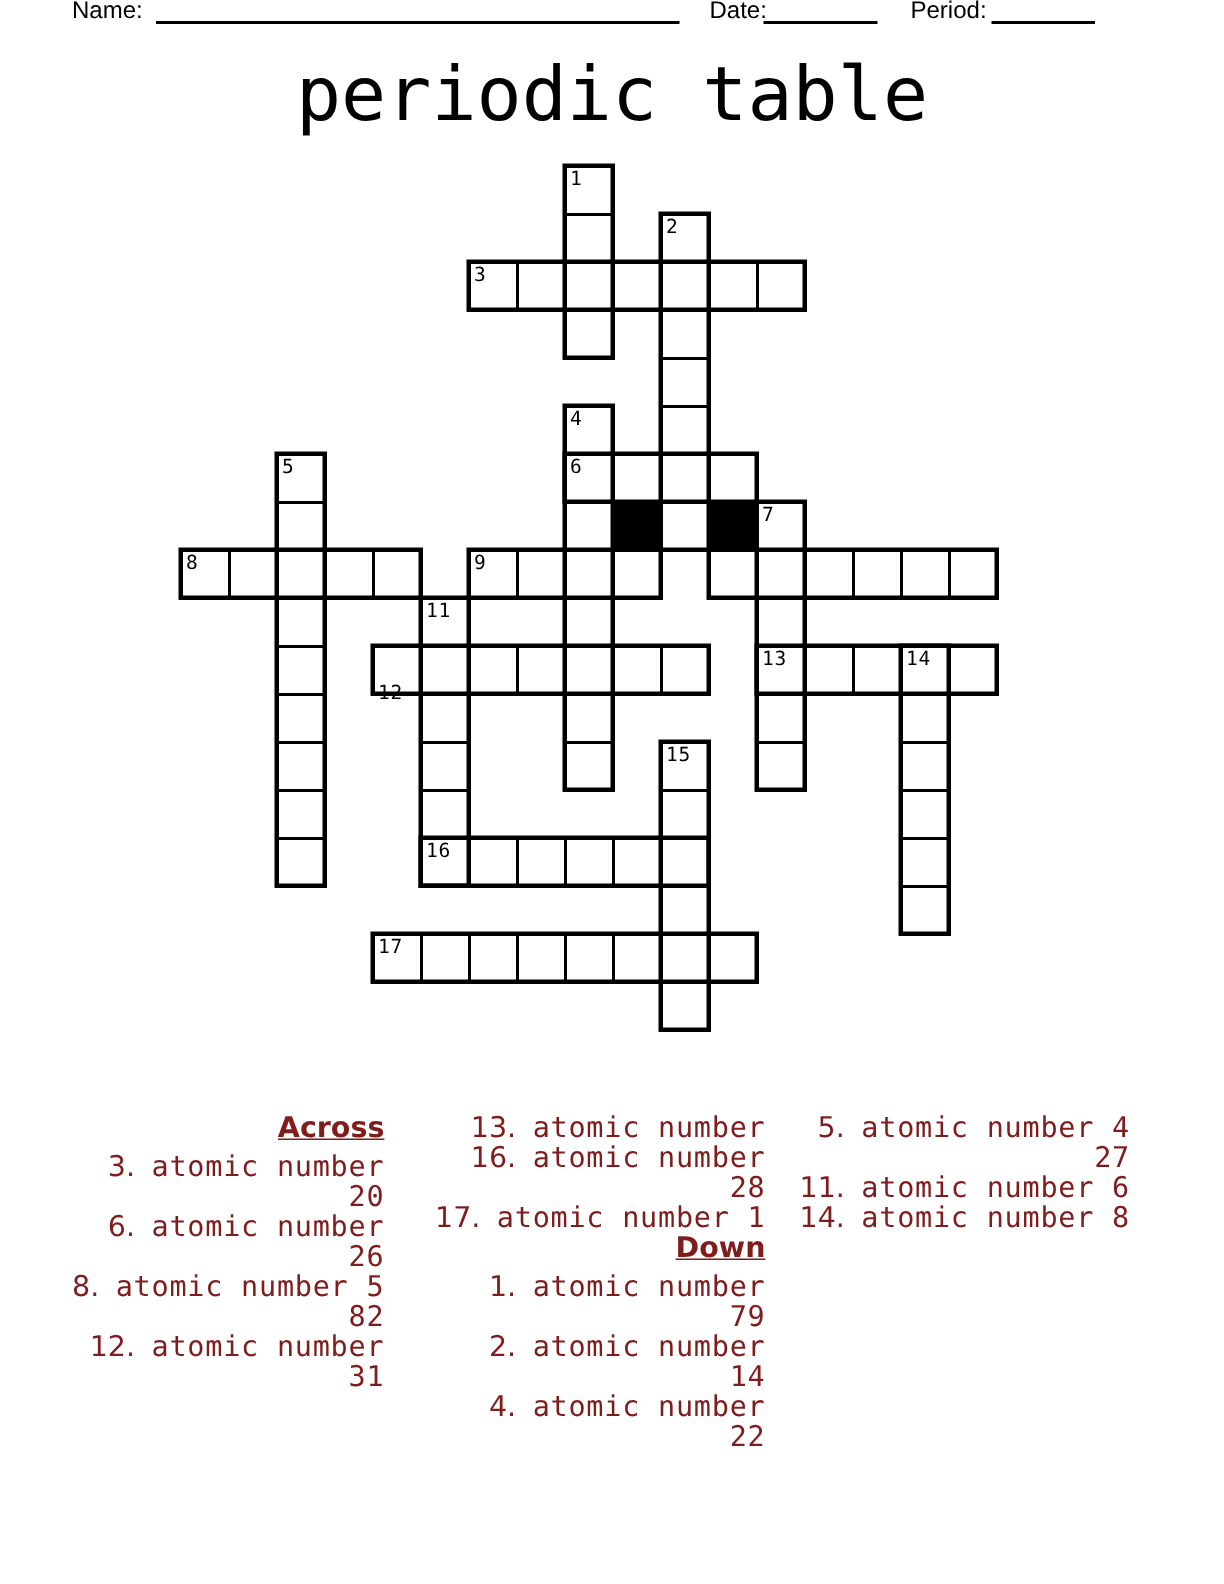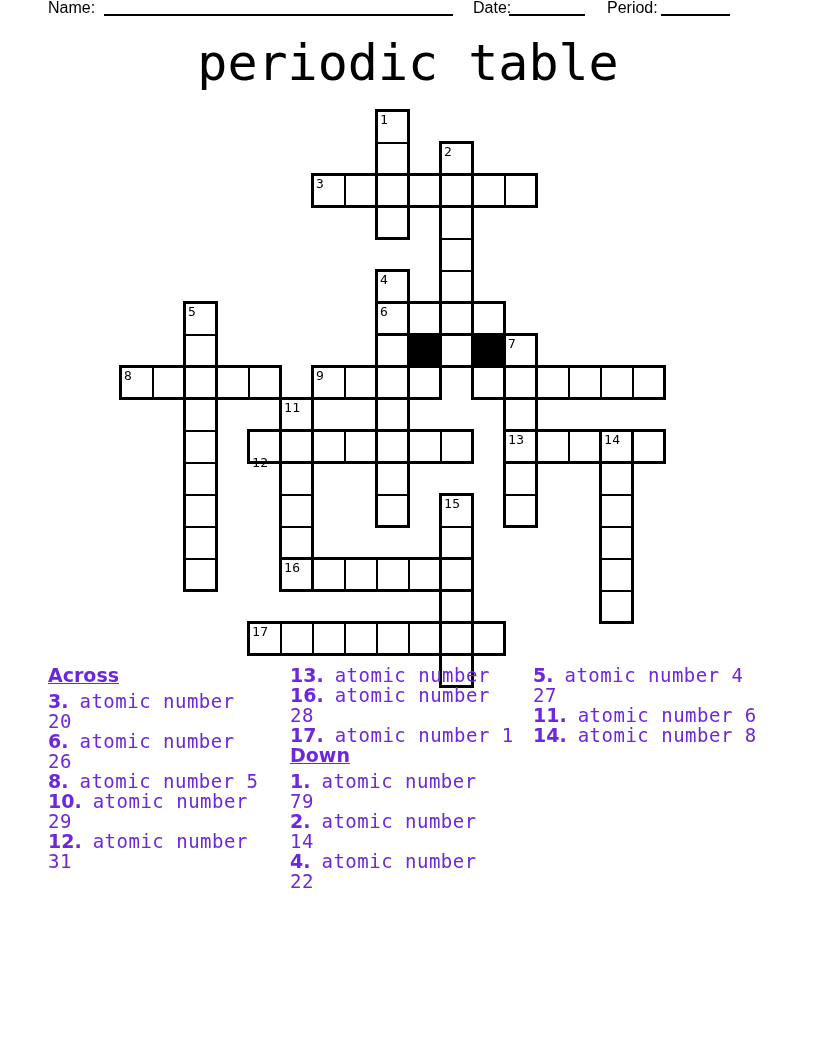--- a/index.html
+++ b/index.html
@@ -56,34 +56,35 @@
   .cell-num {
     position: absolute;
     font-family: "DejaVu Sans Mono", monospace;
     font-size: 13px;
     line-height: 13px;
     letter-spacing: 0.5px;
     color: #000;
   }
   .clue-col {
     position: absolute;
-    top: 665px;
+    top: 742px;
     font-family: "DejaVu Sans Mono", monospace;
     font-size: 19px;
     letter-spacing: 0.5px;
-    color: #6d28d9;
+    color: #7f1d1d;
+    text-align: right;
   }
   .clue-line {
     height: 20px;
     line-height: 20px;
     white-space: nowrap;
   }
   .clue-num {
     font-family: "DejaVu Sans", "Liberation Sans", sans-serif;
-    font-weight: bold;
+    font-weight: normal;
     letter-spacing: 0;
     margin-right: 11px;
   }
   .clue-header {
     font-family: "DejaVu Sans", "Liberation Sans", sans-serif;
     font-weight: bold;
     font-size: 19px;
     line-height: 20px;
     letter-spacing: 0;
     text-decoration: underline;
@@ -244,24 +245,21 @@
           <div class="clue-line">20</div>
         </div>
         <div class="clue">
           <div class="clue-line"><span class="clue-num">6.</span><span class="clue-text">atomic number</span></div>
           <div class="clue-line">26</div>
         </div>
         <div class="clue">
           <div class="clue-line"><span class="clue-num">8.</span><span class="clue-text">atomic number 5</span></div>
         </div>
         <div class="clue">
-        </div>
-        <div class="clue">
-          <div class="clue-line"><span class="clue-num">10.</span><span class="clue-text">atomic number</span></div>
-          <div class="clue-line">29</div>
+          <div class="clue-line">82</div>
         </div>
         <div class="clue">
           <div class="clue-line"><span class="clue-num">12.</span><span class="clue-text">atomic number</span></div>
           <div class="clue-line">31</div>
         </div>
       </div>
     <div class="clue-col" id="clue-col-1" style="left:290px">
         <div class="clue">
           <div class="clue-line"><span class="clue-num">13.</span><span class="clue-text">atomic number</span></div>
         </div>

